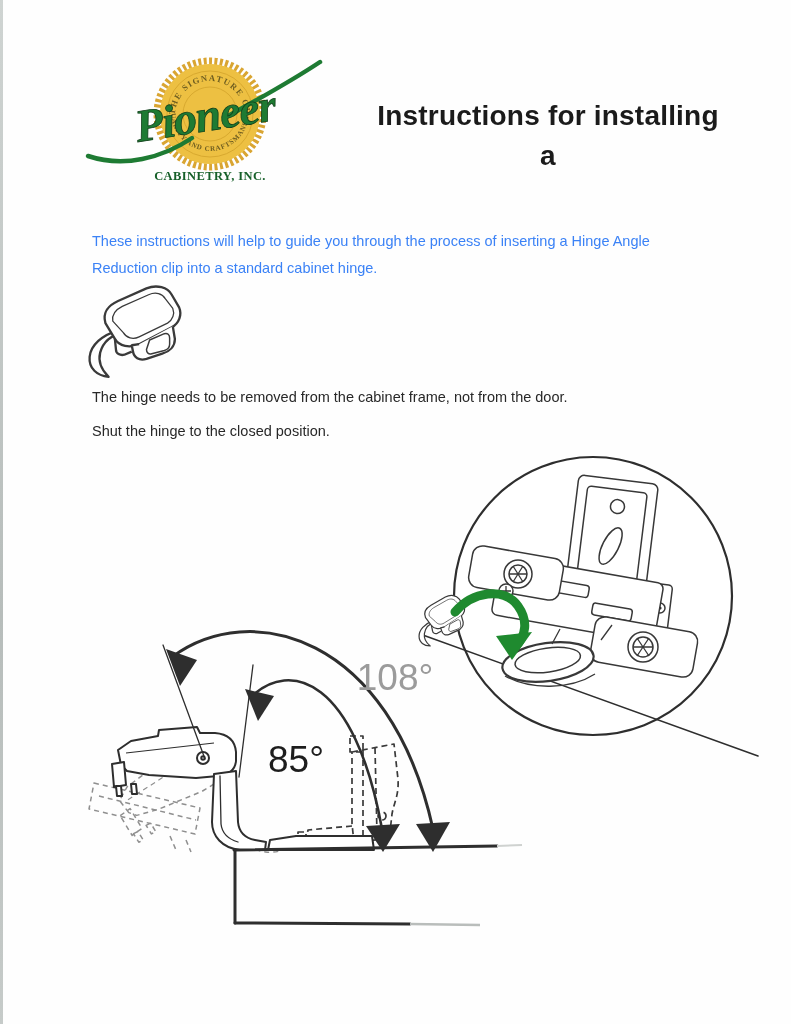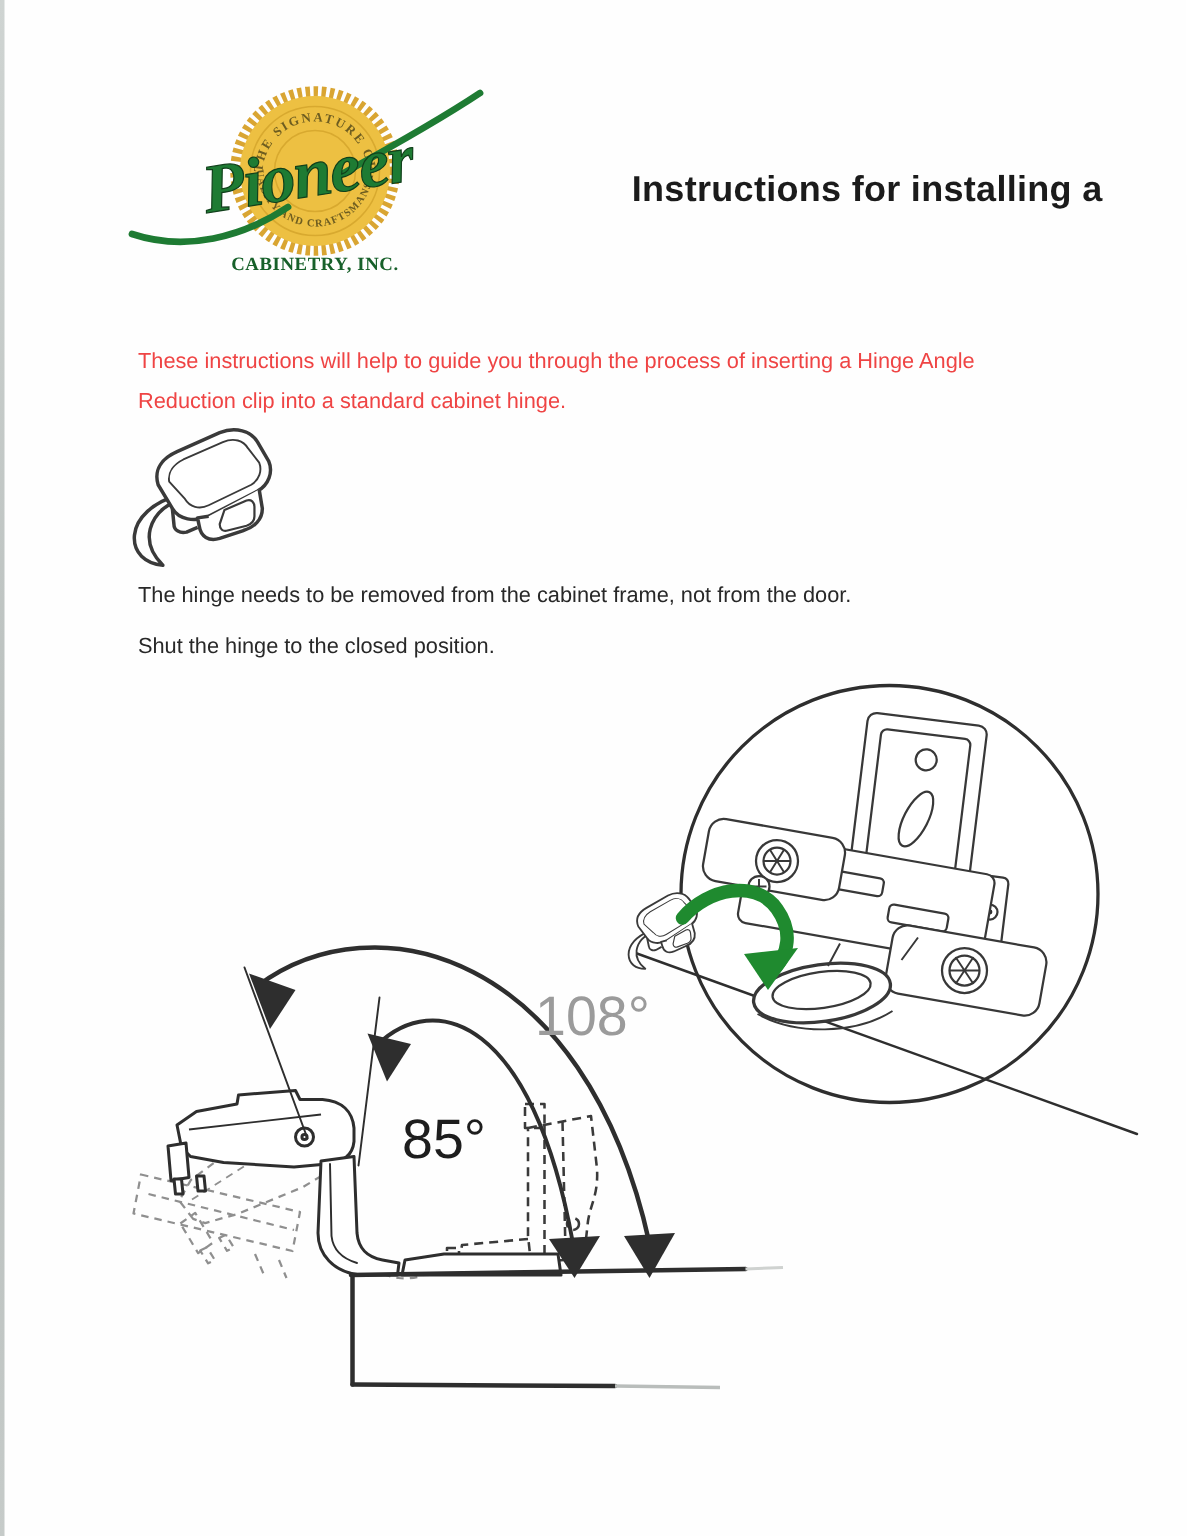--- a/index.html
+++ b/index.html
@@ -1,25 +1,25 @@
 <!DOCTYPE html>
 <html><head>
 <meta charset="utf-8">
 <style>
   html,body{margin:0;padding:0;background:#ffffff;}
   .page{position:relative;width:791px;height:1024px;background:#fefefe;overflow:hidden;
         font-family:"Liberation Sans",sans-serif;color:#2a2a2a;}
   .scan-edge{position:absolute;left:0;top:0;width:3px;height:100%;
              background:linear-gradient(180deg,#cfd4d2,#b7bdbb 60%,#c6cbc9);}
   .logo{position:absolute;left:82px;top:52px;width:244px;height:146px;}
-  .title{position:absolute;left:372px;top:96px;width:352px;margin:11px;text-align:right;
-         font-size:24px;font-weight:700;color:#1b1b1b;line-height:40px;letter-spacing:.2px;}
+  .title{position:absolute;left:372px;top:96px;width:352px;margin:0;text-align:center;
+         font-size:28px;font-weight:700;color:#1b1b1b;line-height:40px;letter-spacing:.2px;}
   .tline{display:block;}
   .intro{position:absolute;left:92px;top:228px;width:622px;margin:0;
-         font-size:14.5px;line-height:27px;color:#ef4444;}
+         font-size:14.5px;line-height:27px;color:#3b82f6;}
   .clip-fig{position:absolute;left:84px;top:280px;width:106px;height:100px;}
   .step{position:absolute;left:92px;margin:0;font-size:14.5px;color:#282828;white-space:nowrap;}
   .step1{top:389px}.step2{top:423px}.step3{top:456px}
   .diagram{position:absolute;left:60px;top:454px;width:731px;height:505px;}
   
   .art{stroke:#2e2e2e;fill:#ffffff;stroke-width:2;stroke-linejoin:round;}
   .ln{stroke:#2e2e2e;fill:none;stroke-linecap:round;}
   .thin{stroke-width:1.3;}
   .dash{stroke:#3a3a3a;stroke-dasharray:6 4;fill:none;stroke-width:1.7;stroke-linejoin:round;}
   .ghost{stroke:#8f8f8f;stroke-dasharray:5 4;fill:none;stroke-width:1.5;stroke-linejoin:round;}

